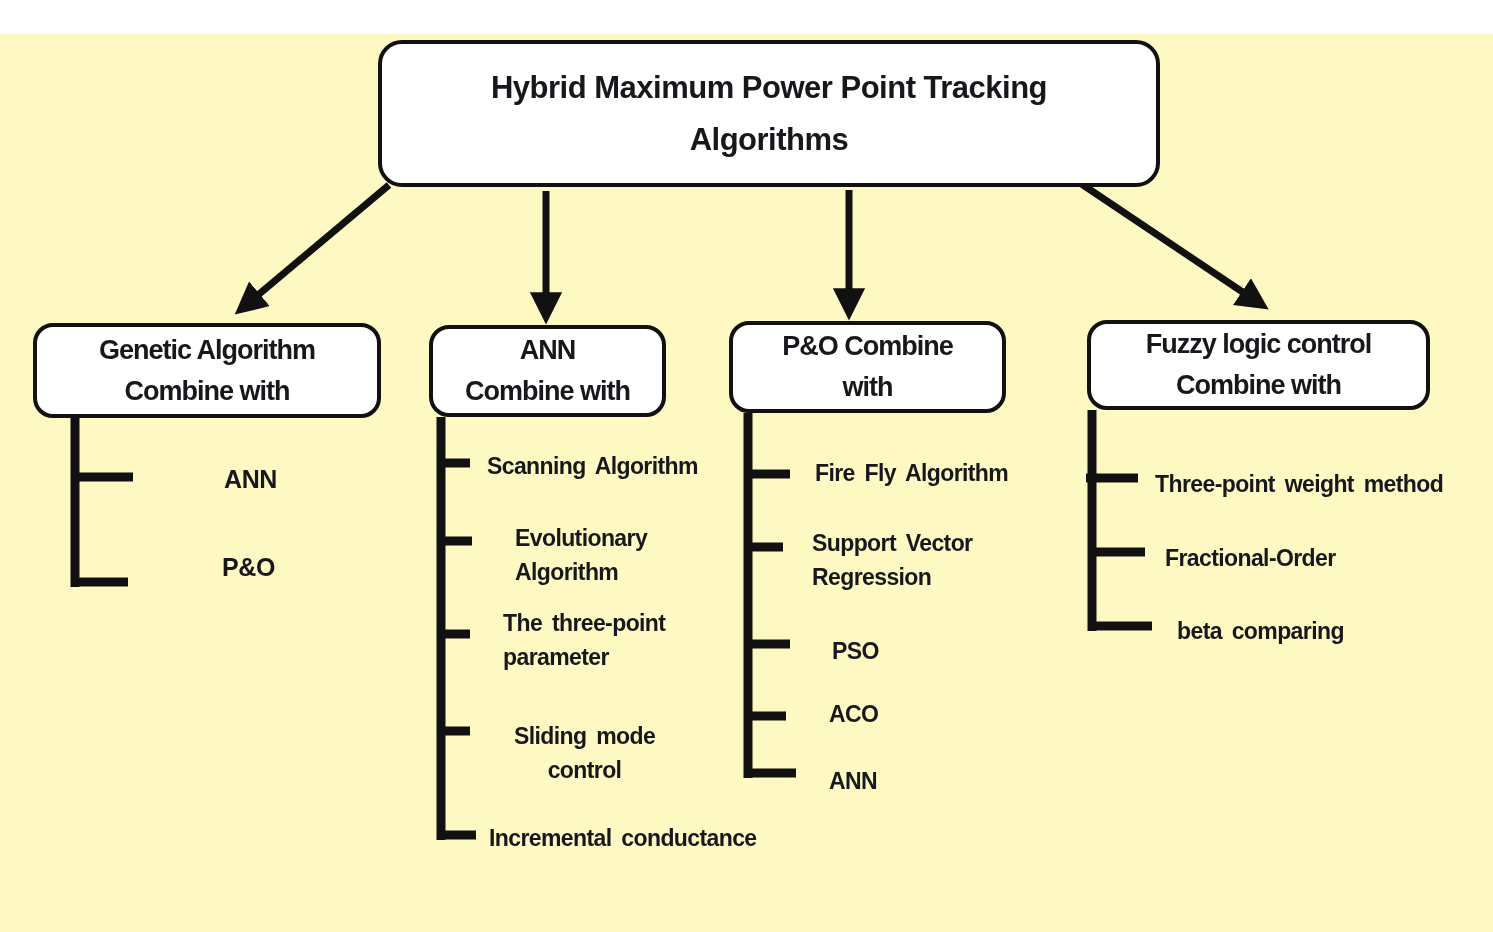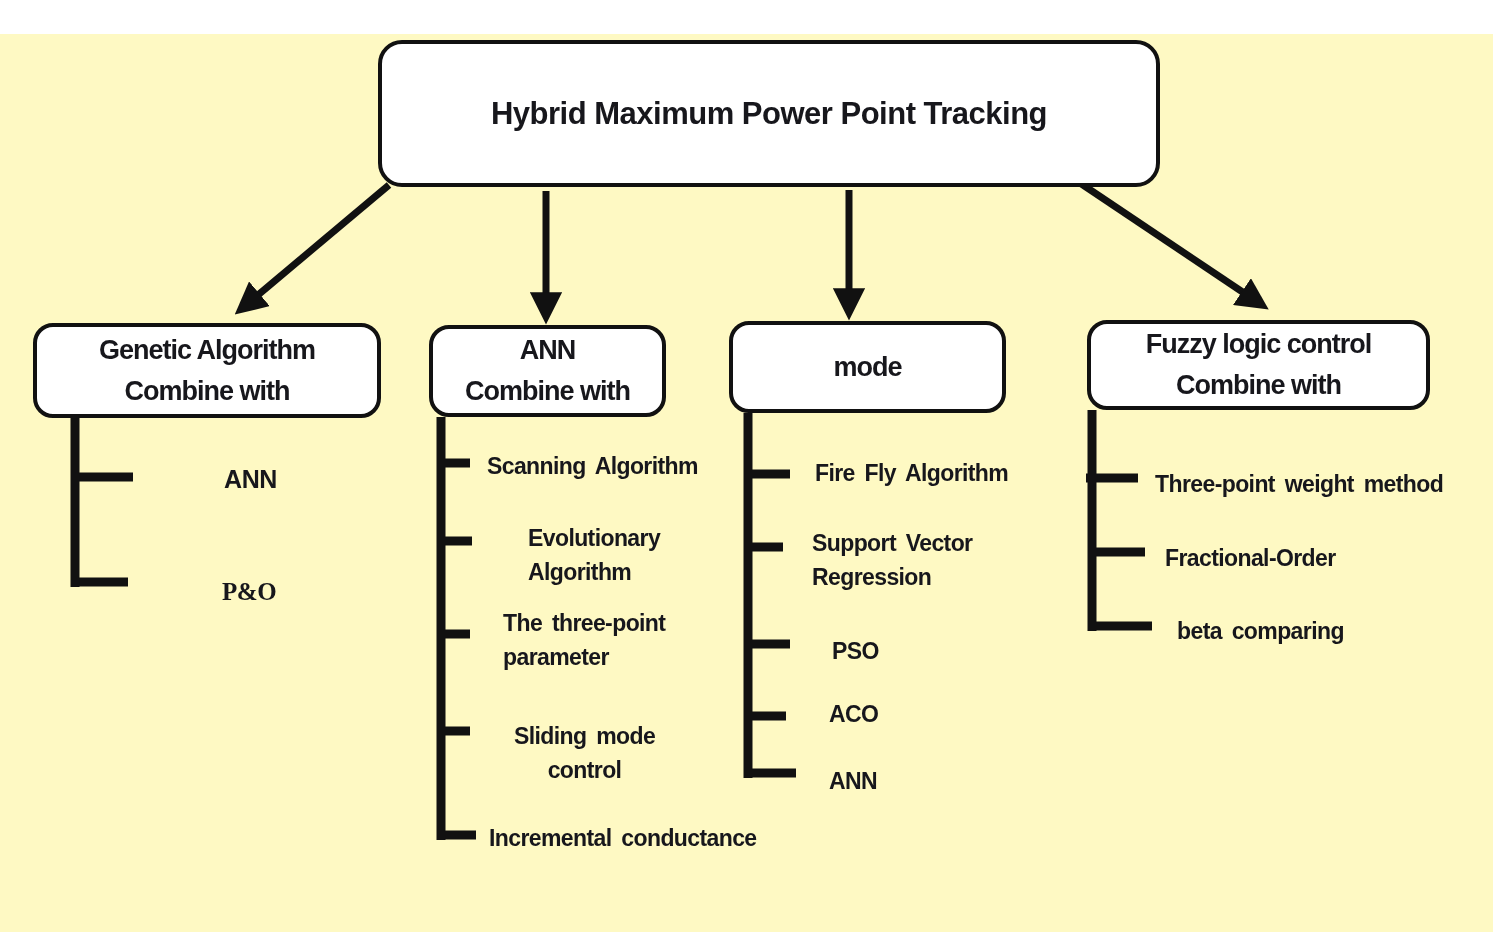--- a/index.html
+++ b/index.html
@@ -89,46 +89,48 @@
     <line x1="1080" y1="149" x2="1250" y2="263" stroke="#111111" stroke-width="7" marker-end="url(#ah)"></line>
 
     <path d="M75 383 V553 M71 443 H133 M71 548 H128" stroke="#111111" stroke-width="9" fill="none"></path>
     <path d="M441 383 V806 M441 429 H470 M441 507 H472 M441 600 H470 M441 697 H470 M441 801 H476" stroke="#111111" stroke-width="9" fill="none"></path>
     <path d="M748 379 V744 M746 440 H790 M744 513 H783 M746 610 H790 M744 682 H786 M748 739 H796" stroke="#111111" stroke-width="9" fill="none"></path>
     <path d="M1092 376 V597 M1086 444 H1138 M1089 518 H1145 M1092 592 H1152" stroke="#111111" stroke-width="9" fill="none"></path>
   </svg>
 
   <div class="box title-box">
     <div>Hybrid Maximum Power Point Tracking</div>
+    <div>Algorithms</div>
   </div>
 
   <div class="box branch-box branch-genetic">
     <div>Genetic Algorithm</div>
     <div>Combine with</div>
   </div>
 
   <div class="box branch-box branch-ann">
     <div>ANN</div>
     <div>Combine with</div>
   </div>
 
   <div class="box branch-box branch-po">
-    <div>mode</div>
+    <div>P&amp;O Combine</div>
+    <div>with</div>
   </div>
 
   <div class="box branch-box branch-fuzzy">
     <div>Fuzzy logic control</div>
     <div>Combine with</div>
   </div>
 
   <div class="leaf leaf-lg" style="left:224px; top:428px;">ANN</div>
-  <div class="leaf leaf-lg" style="left:222px; top:541px;font-family:Liberation Serif, serif;">P&amp;O</div>
+  <div class="leaf leaf-lg" style="left:222px; top:516px;">P&amp;O</div>
 
   <div class="leaf" style="left:487px; top:415px; width:250px;">Scanning Algorithm</div>
-  <div class="leaf" style="left:528px; top:487px; width:175px;">Evolutionary Algorithm</div>
+  <div class="leaf" style="left:515px; top:487px; width:175px;">Evolutionary Algorithm</div>
   <div class="leaf" style="left:503px; top:572px; width:215px;">The three-point parameter</div>
   <div class="leaf" style="left:497px; top:685px; width:175px;text-align:center;">Sliding mode control</div>
   <div class="leaf" style="left:489px; top:787px; width:330px;">Incremental conductance</div>
 
   <div class="leaf" style="left:815px; top:422px; width:260px;">Fire Fly Algorithm</div>
   <div class="leaf" style="left:812px; top:492px; width:200px;">Support Vector Regression</div>
   <div class="leaf" style="left:832px; top:600px;">PSO</div>
   <div class="leaf" style="left:829px; top:663px;">ACO</div>
   <div class="leaf" style="left:829px; top:730px;">ANN</div>
 

